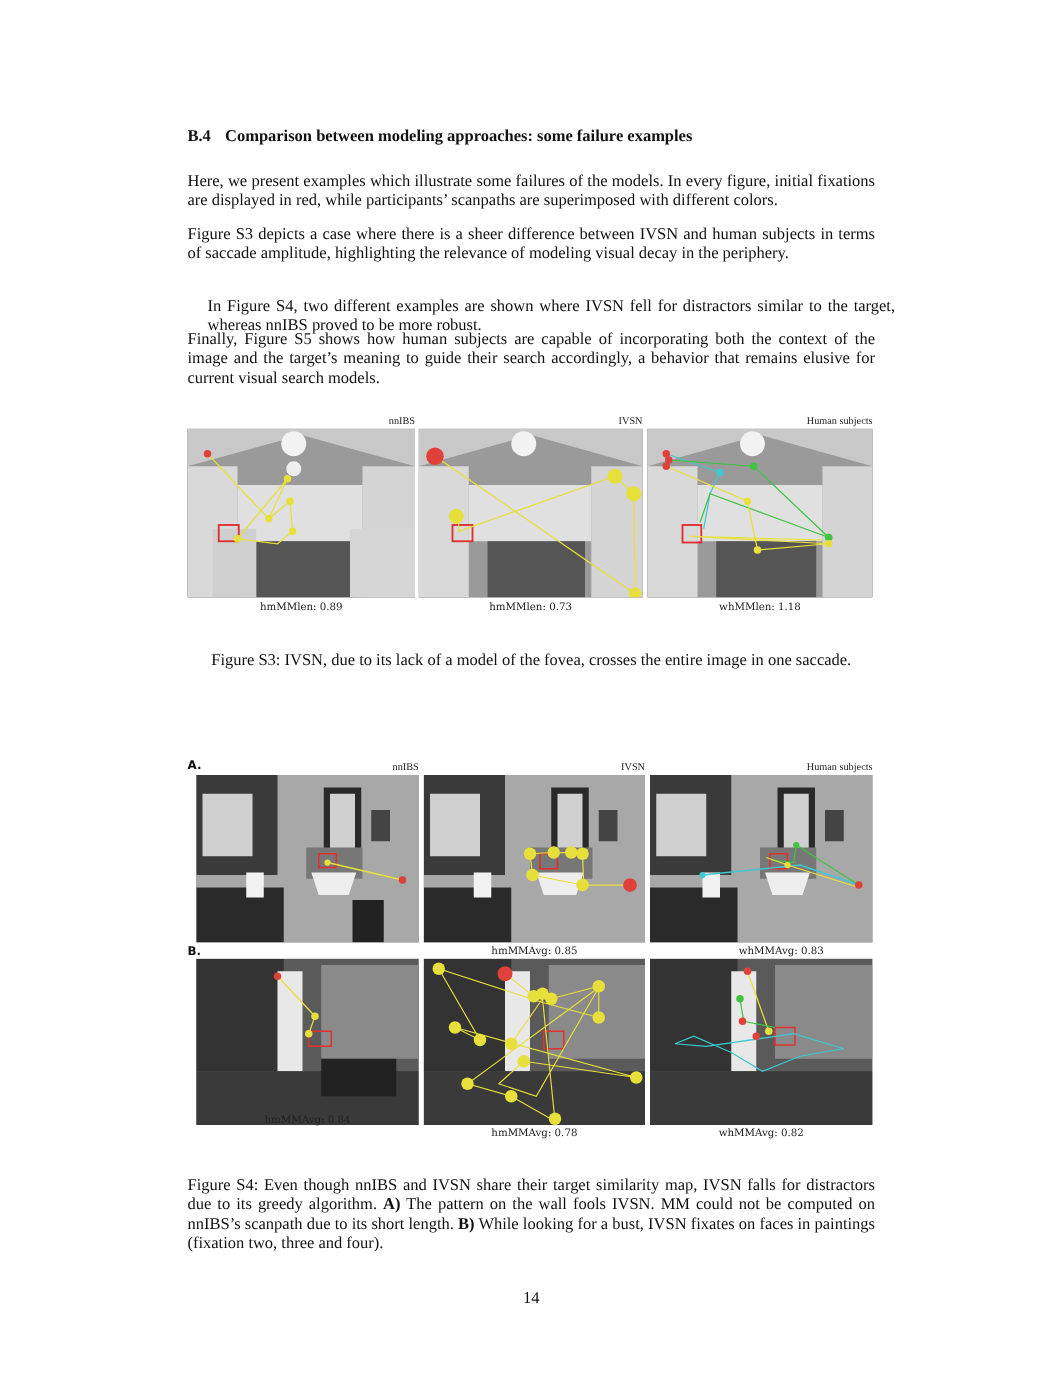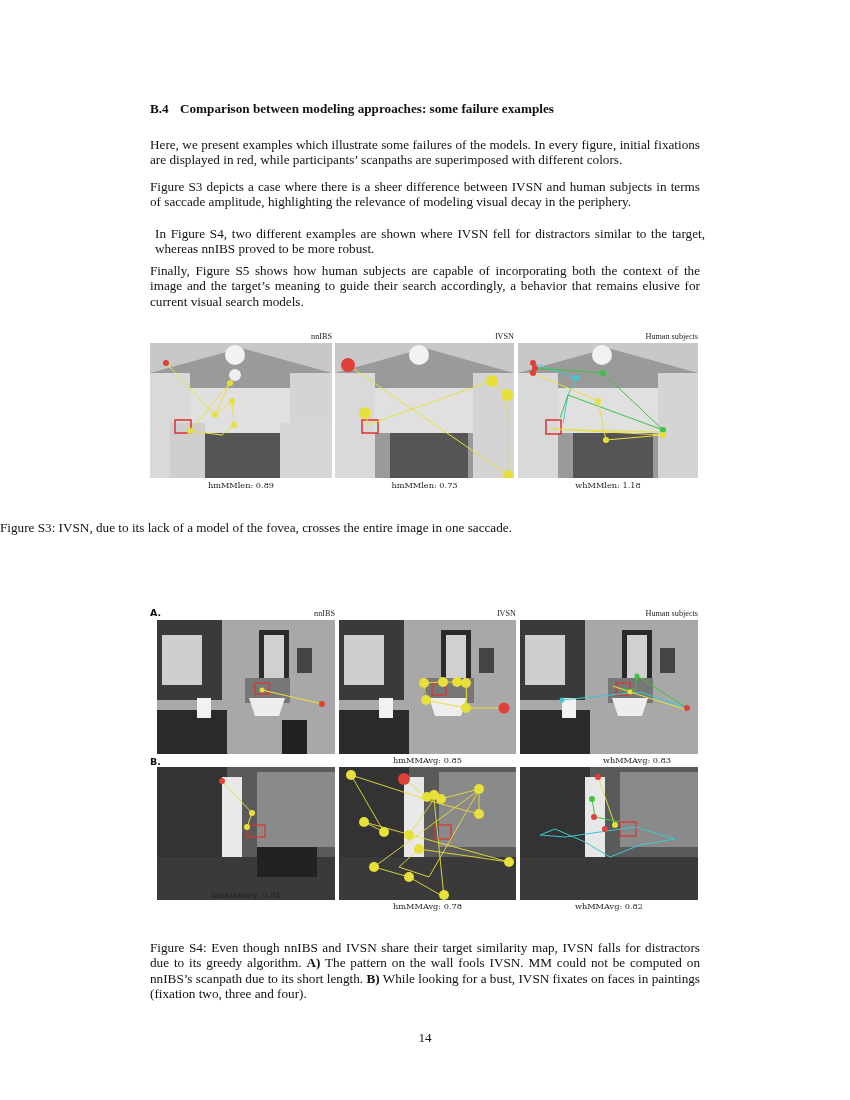--- a/index.html
+++ b/index.html
@@ -21,21 +21,21 @@
 </style>
 </head>
 <body>
 
 <div class="abs heading">
   <span class="num">B.4</span><span>Comparison between modeling approaches: some failure examples</span>
 </div>
 
 <p class="abs para" style="top:137px;margin:0;font-family:Liberation Serif, serif;">Here, we present examples which illustrate some failures of the models. In every figure, initial fixations are displayed in red, while participants’ scanpaths are superimposed with different colors.</p>
 <p class="abs para" style="top:179px;margin:0;">Figure S3 depicts a case where there is a sheer difference between IVSN and human subjects in terms of saccade amplitude, highlighting the relevance of modeling visual decay in the periphery.</p>
-<p class="abs para" style="top:221px;margin:5px;">In Figure S4, two different examples are shown where IVSN fell for distractors similar to the target, whereas nnIBS proved to be more robust.</p>
+<p class="abs para" style="top:221px;margin:16px;">In Figure S4, two different examples are shown where IVSN fell for distractors similar to the target, whereas nnIBS proved to be more robust.</p>
 <p class="abs para" style="top:263px;margin:0;">Finally, Figure S5 shows how human subjects are capable of incorporating both the context of the image and the target’s meaning to guide their search accordingly, a behavior that remains elusive for current visual search models.</p>
 
 <div>
   <div class="abs panel-title" style="left:150px;width:182px;top:332px;">nnIBS</div>
   <div class="abs panel-title" style="left:335px;width:179px;top:332px;">IVSN</div>
   <div class="abs panel-title" style="left:518px;width:180px;top:332px;">Human subjects</div>
 
   <div class="abs panel" style="left:150px;top:343px;width:182px;height:135px;">
     <svg viewBox="0 0 182 135" preserveAspectRatio="none">
       <rect width="182" height="135" fill="#9a9a9a"></rect>
@@ -100,21 +100,21 @@
       <circle cx="80" cy="58" r="3" fill="#e8e03a"></circle>
       <circle cx="88" cy="97" r="3" fill="#e8e03a"></circle>
       <circle cx="145" cy="92" r="3" fill="#e8e03a"></circle>
     </svg>
   </div>
 
   <div class="abs panel-metric" style="left:150px;width:182px;top:480px;">hmMMlen: 0.89</div>
   <div class="abs panel-metric" style="left:335px;width:179px;top:480px;">hmMMlen: 0.73</div>
   <div class="abs panel-metric" style="left:518px;width:180px;top:480px;">whMMlen: 1.18</div>
 
-  <div class="abs fig-caption" style="left:0;width:850px;top:520px;">Figure S3: IVSN, due to its lack of a model of the fovea, crosses the entire image in one saccade.</div>
+  <div class="abs fig-caption" style="left:0;width:850px;text-align:center;top:520px;">Figure S3: IVSN, due to its lack of a model of the fovea, crosses the entire image in one saccade.</div>
 </div>
 
 <div>
 
   <div class="abs row-label" style="left:150px;top:607px;">A.</div>
   <div class="abs panel-title" style="left:157px;width:178px;top:609px;">nnIBS</div>
   <div class="abs panel-title" style="left:339px;width:177px;top:609px;">IVSN</div>
   <div class="abs panel-title" style="left:520px;width:178px;top:609px;">Human subjects</div>
 
   <div class="abs panel" style="left:157px;top:620px;width:178px;height:134px;">
@@ -177,21 +177,21 @@
       <polyline points="167,90 110,72 93,66" fill="none" stroke="#e8e03a" stroke-width="1"></polyline>
       <circle cx="167" cy="88" r="3" fill="#e0403a"></circle>
       <circle cx="117" cy="56" r="2.5" fill="#3ec43e"></circle>
       <circle cx="42" cy="80" r="2.5" fill="#3ec8d0"></circle>
       <circle cx="110" cy="72" r="2.5" fill="#e8e03a"></circle>
     </svg>
   </div>
 
   <div class="abs panel-metric" style="left:157px;width:178px;top:755px;margin-top:20px;">hmMMAvg: -</div>
   <div class="abs panel-metric" style="left:339px;width:177px;top:755px;">hmMMAvg: 0.85</div>
-  <div class="abs panel-metric" style="left:548px;width:178px;top:755px;">whMMAvg: 0.83</div>
+  <div class="abs panel-metric" style="left:536px;width:178px;top:755px;">whMMAvg: 0.83</div>
 
   <div class="abs row-label" style="left:150px;top:756px;">B.</div>
 
   <div class="abs panel" style="left:157px;top:767px;width:178px;height:133px;">
     <svg viewBox="0 0 178 133" preserveAspectRatio="none">
       <rect width="178" height="133" fill="#5a5a5a"></rect>
       <rect x="0" y="0" width="70" height="90" fill="#333"></rect>
       <rect x="65" y="10" width="20" height="80" fill="#e8e8e8"></rect>
       <rect x="100" y="5" width="78" height="75" fill="#8a8a8a"></rect>
       <rect x="0" y="90" width="178" height="43" fill="#3a3a3a"></rect>

